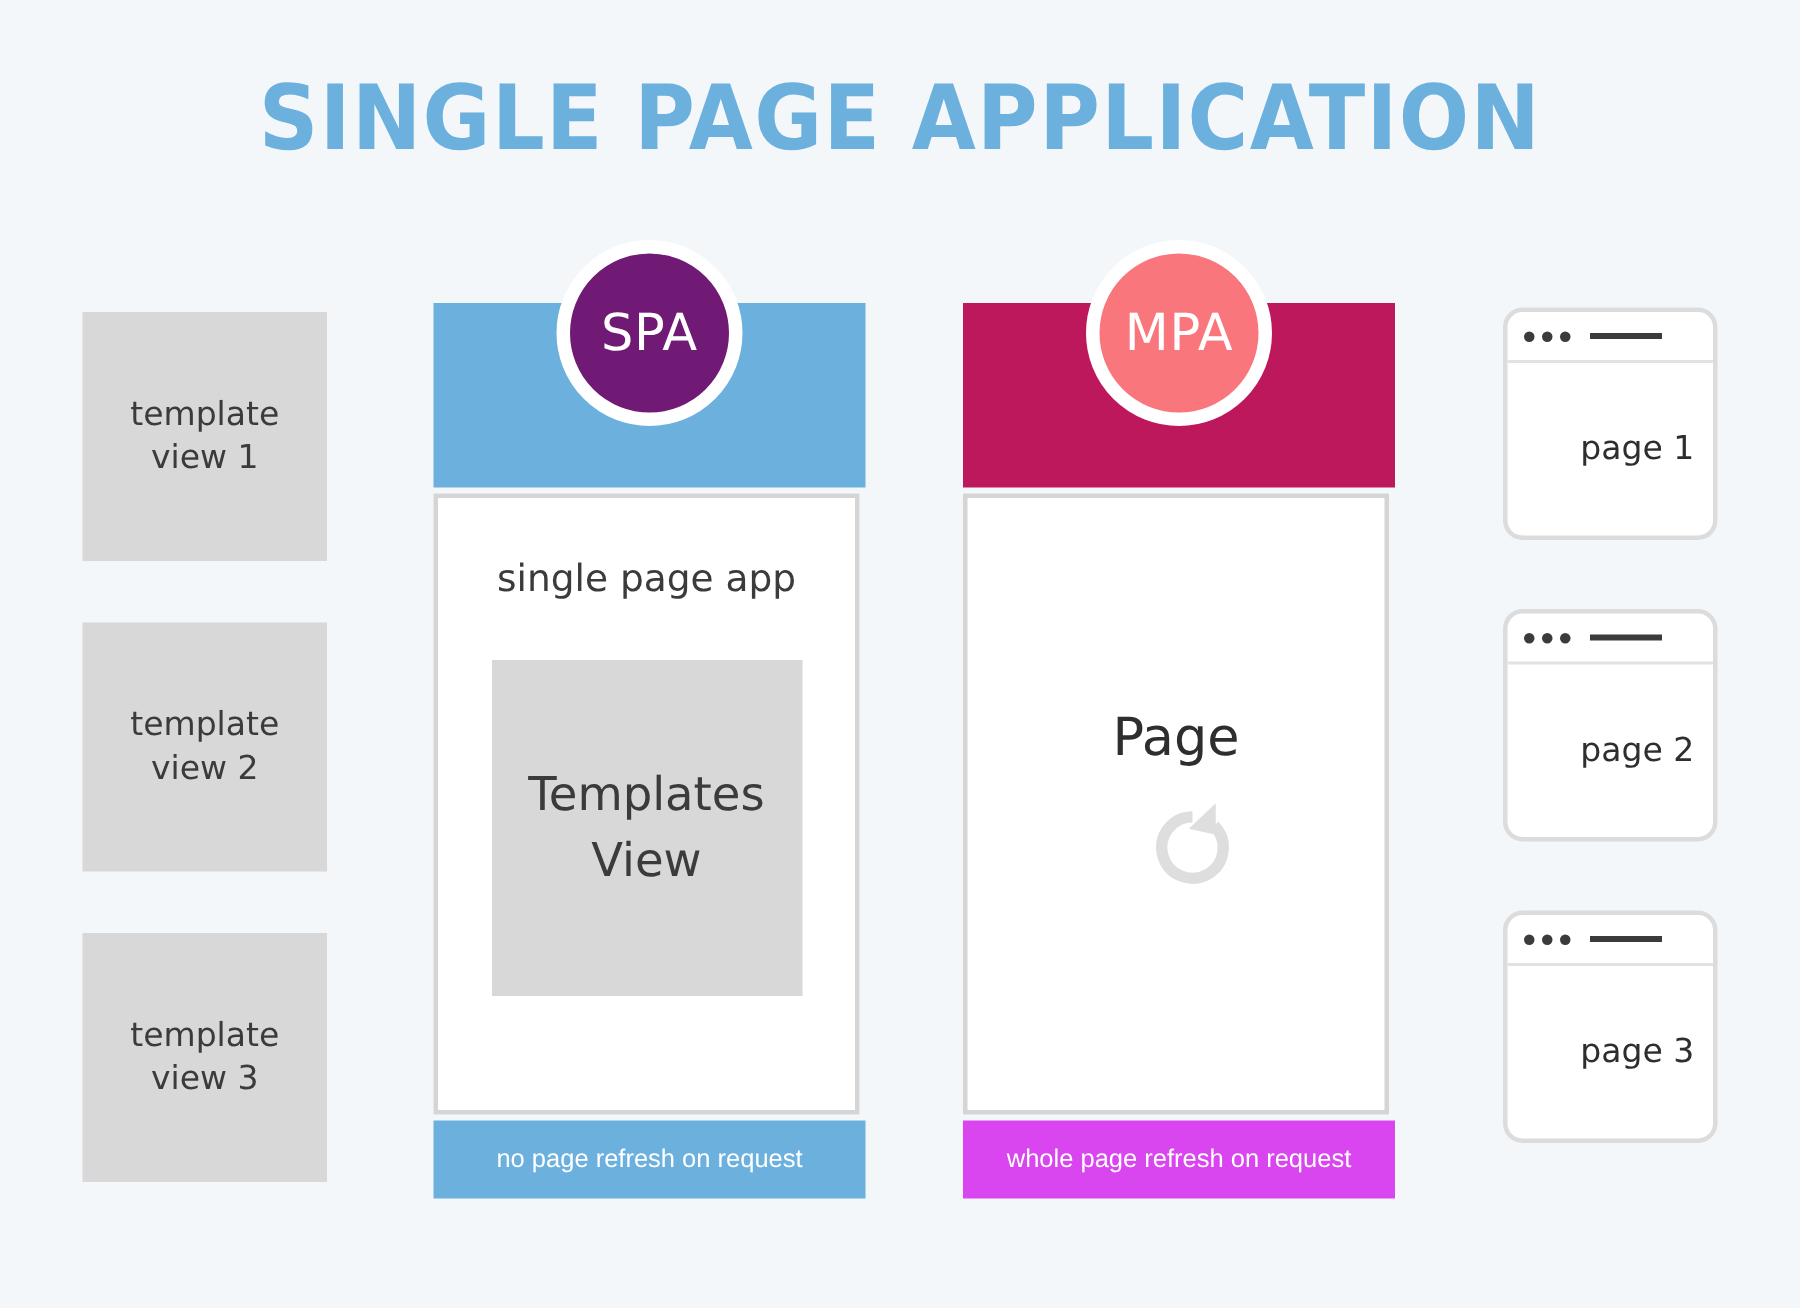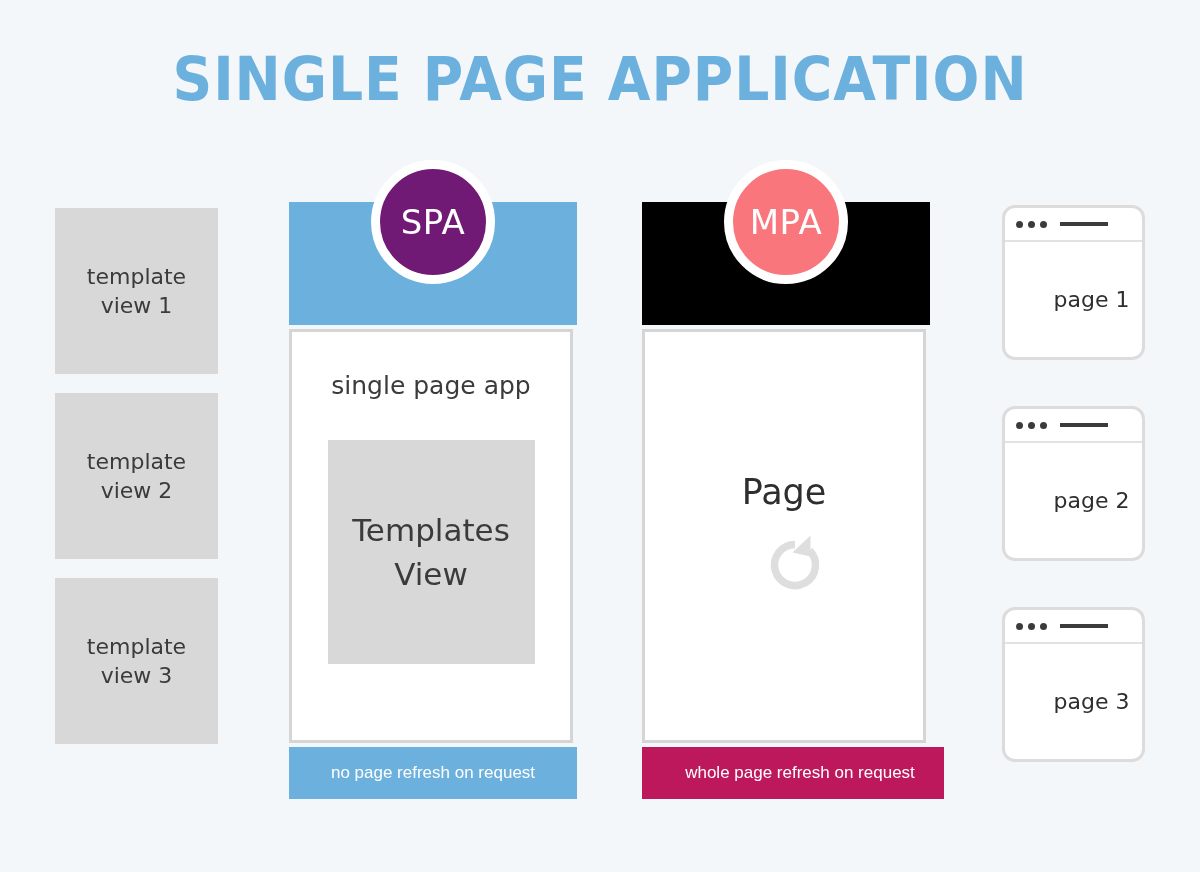--- a/index.html
+++ b/index.html
@@ -40,21 +40,21 @@
     width: 163px;
   }
   .template-box {
     width: 163px;
     height: 166px;
     background: #d8d8d8;
     display: flex;
     flex-direction: column;
     align-items: center;
     justify-content: center;
-    margin-bottom: 19px;
+    margin-bottom: 41px;
     color: #3b3b3b;
     font-size: 22px;
     line-height: 1.32;
     text-align: center;
   }
   .template-box .tline { display: block; }
 
   
   .panel {
     position: absolute;
@@ -63,21 +63,21 @@
   }
   .panel-spa { left: 289px; }
   .panel-mpa { left: 642px; }
 
   .panel-header {
     height: 123px;
     width: 288px;
     position: relative;
   }
   .panel-spa .panel-header { background: #6cb0de; }
-  .panel-mpa .panel-header { background: #000000; }
+  .panel-mpa .panel-header { background: #be185d; }
 
   .badge {
     position: absolute;
     left: 50%;
     top: -42px;
     transform: translateX(-50%);
     width: 124px;
     height: 124px;
     border-radius: 50%;
     border: 9px solid #ffffff;
@@ -141,21 +141,21 @@
     width: 288px;
     height: 52px;
     display: flex;
     align-items: center;
     justify-content: center;
     color: #ffffff;
     font-size: 17px;
     font-family: Liberation Sans, sans-serif;
   }
   .panel-spa .panel-footer { background: #6cb0de; }
-  .panel-mpa .panel-footer { background: #be185d; padding-left: 14px; }
+  .panel-mpa .panel-footer { background: #d946ef; }
 
   
   .browser-col {
     position: absolute;
     left: 1002px;
     top: 205px;
     width: 143px;
   }
   .browser-card {
     width: 143px;

